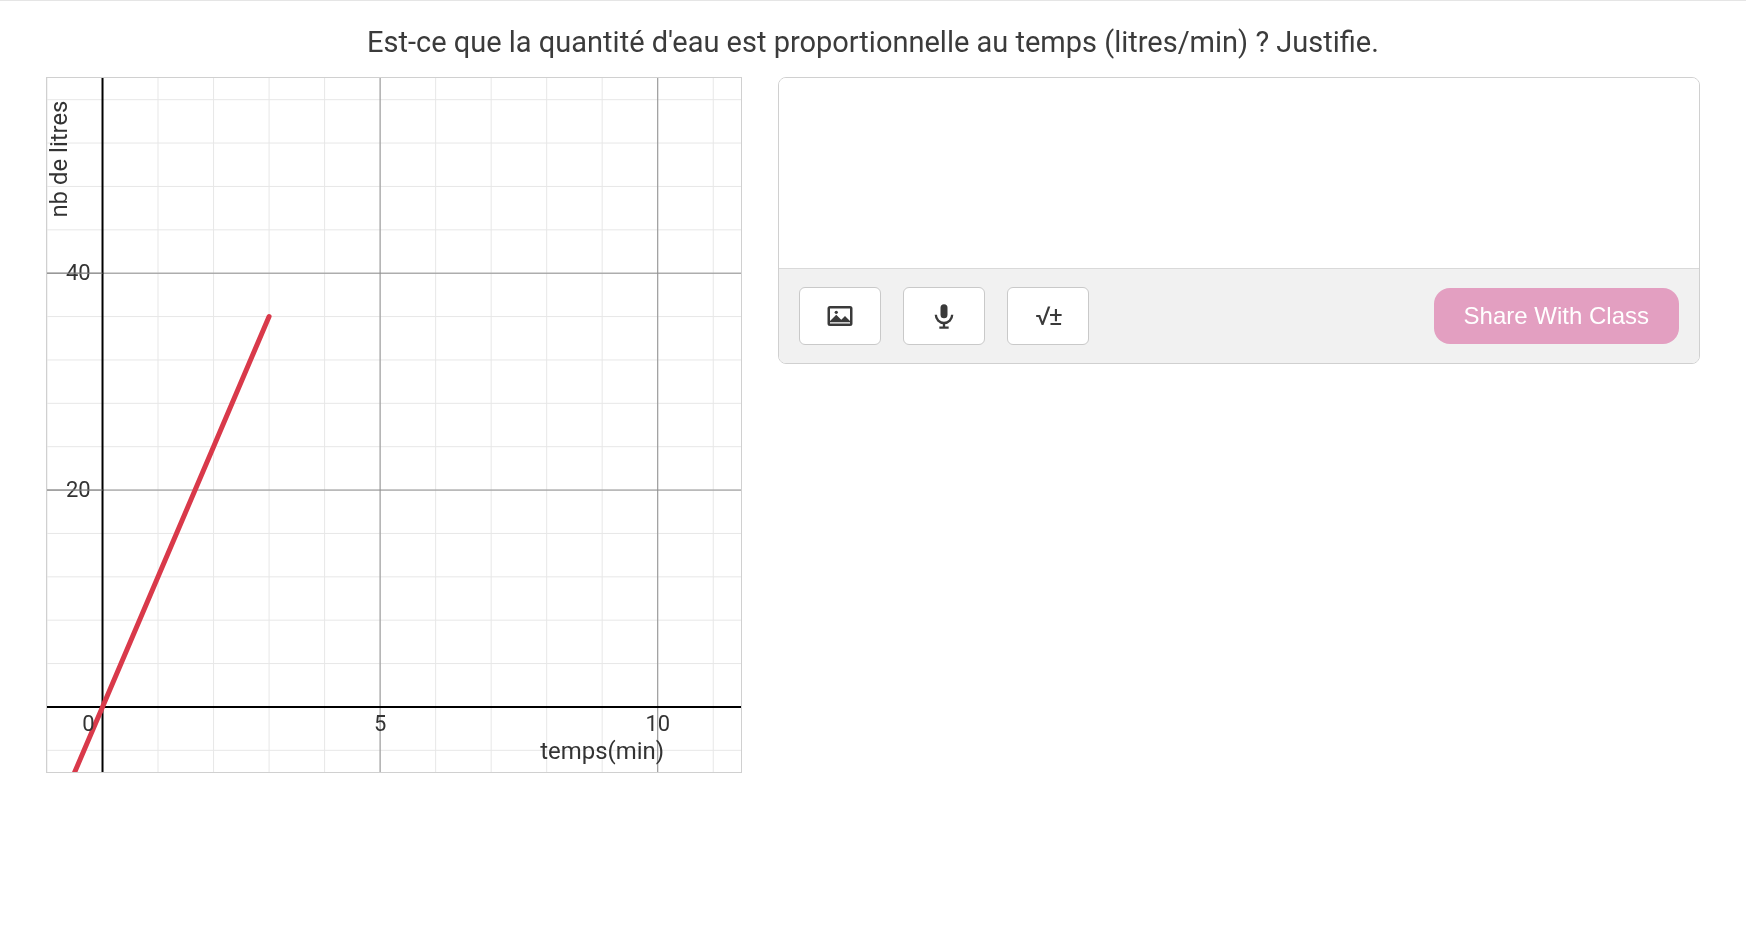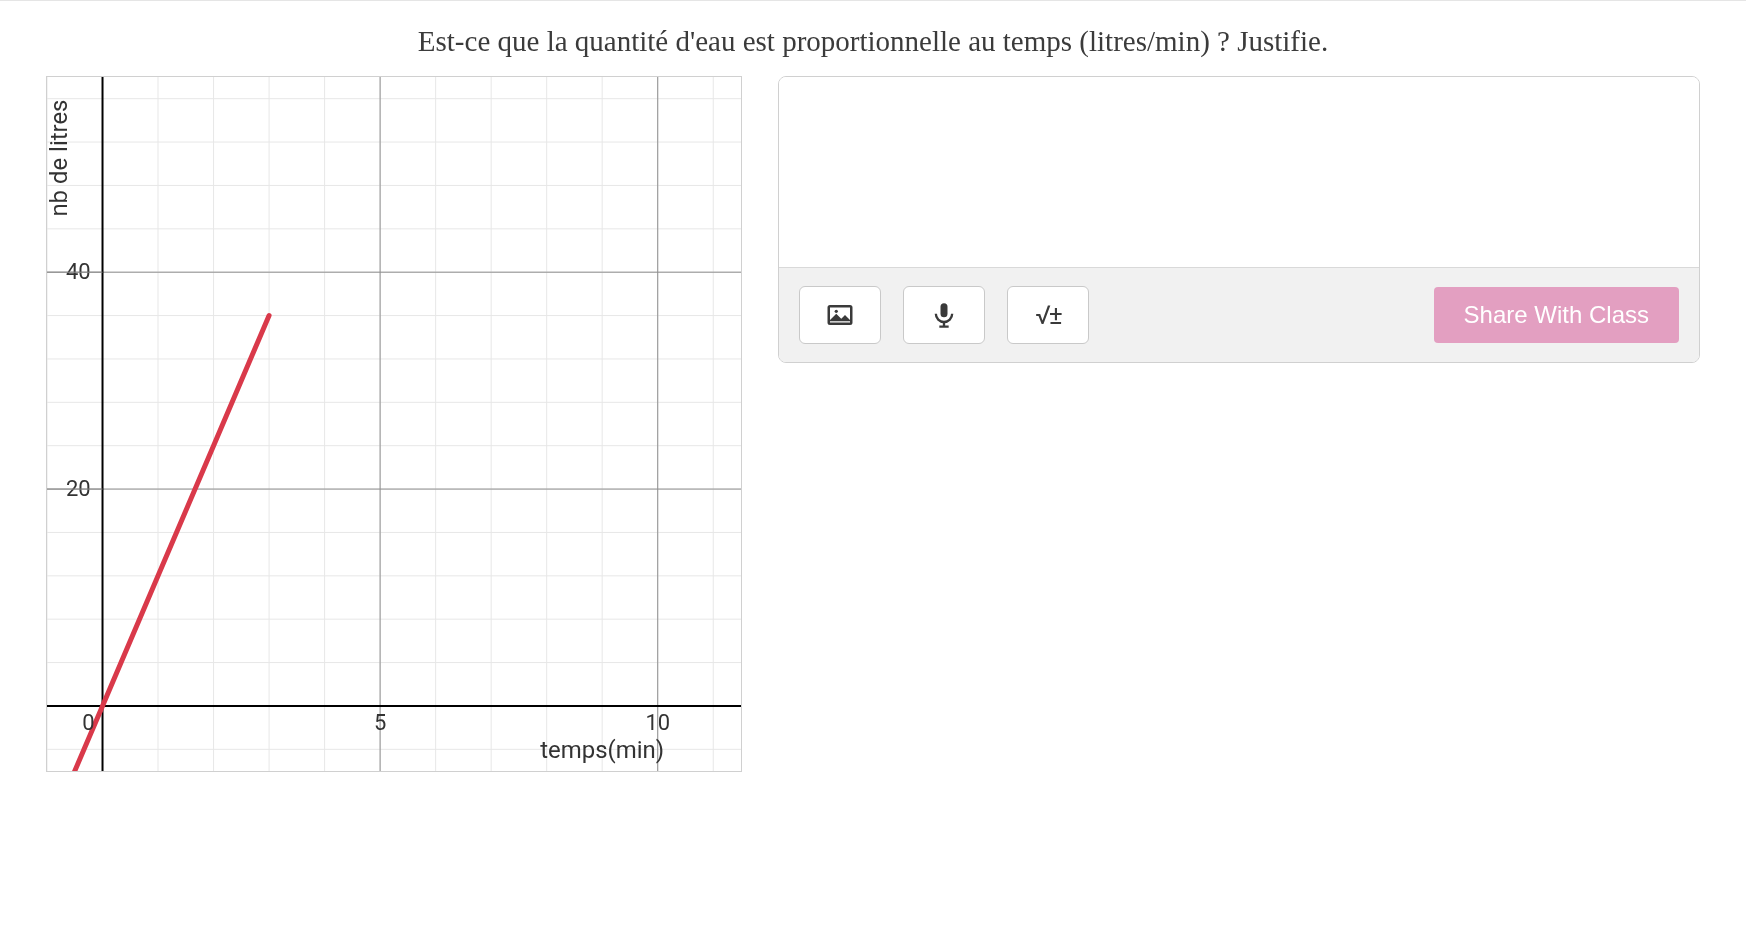--- a/index.html
+++ b/index.html
@@ -16,21 +16,20 @@
     position: relative;
     border-top: 1px solid #e5e5e5;
   }
   .question {
     width: 100%;
     text-align: center;
     font-size: 29px;
     color: #3b3b3b;
     padding: 24px 20px 18px;
     font-weight: 400;
-    font-family: Liberation Serif, serif;
   }
   .content {
     display: flex;
     gap: 36px;
     padding: 0 46px 40px;
     align-items: flex-start;
   }
   .chart-wrap {
     width: 696px;
     height: 696px;
@@ -84,21 +83,21 @@
     font-weight: 400;
     letter-spacing: -2px;
   }
   .spacer { flex: 1 1 auto; }
   .share-btn {
     background: #e39fc1;
     color: #fff;
     font-size: 24px;
     font-weight: 400;
     padding: 14px 30px;
-    border-radius: 4px;
+    border-radius: 16px;
     border: none;
     cursor: pointer;
   }
 </style>
 </head>
 <body>
 
 <div class="page">
   <div class="question">Est-ce que la quantité d'eau est proportionnelle au temps (litres/min) ? Justifie.</div>
 

